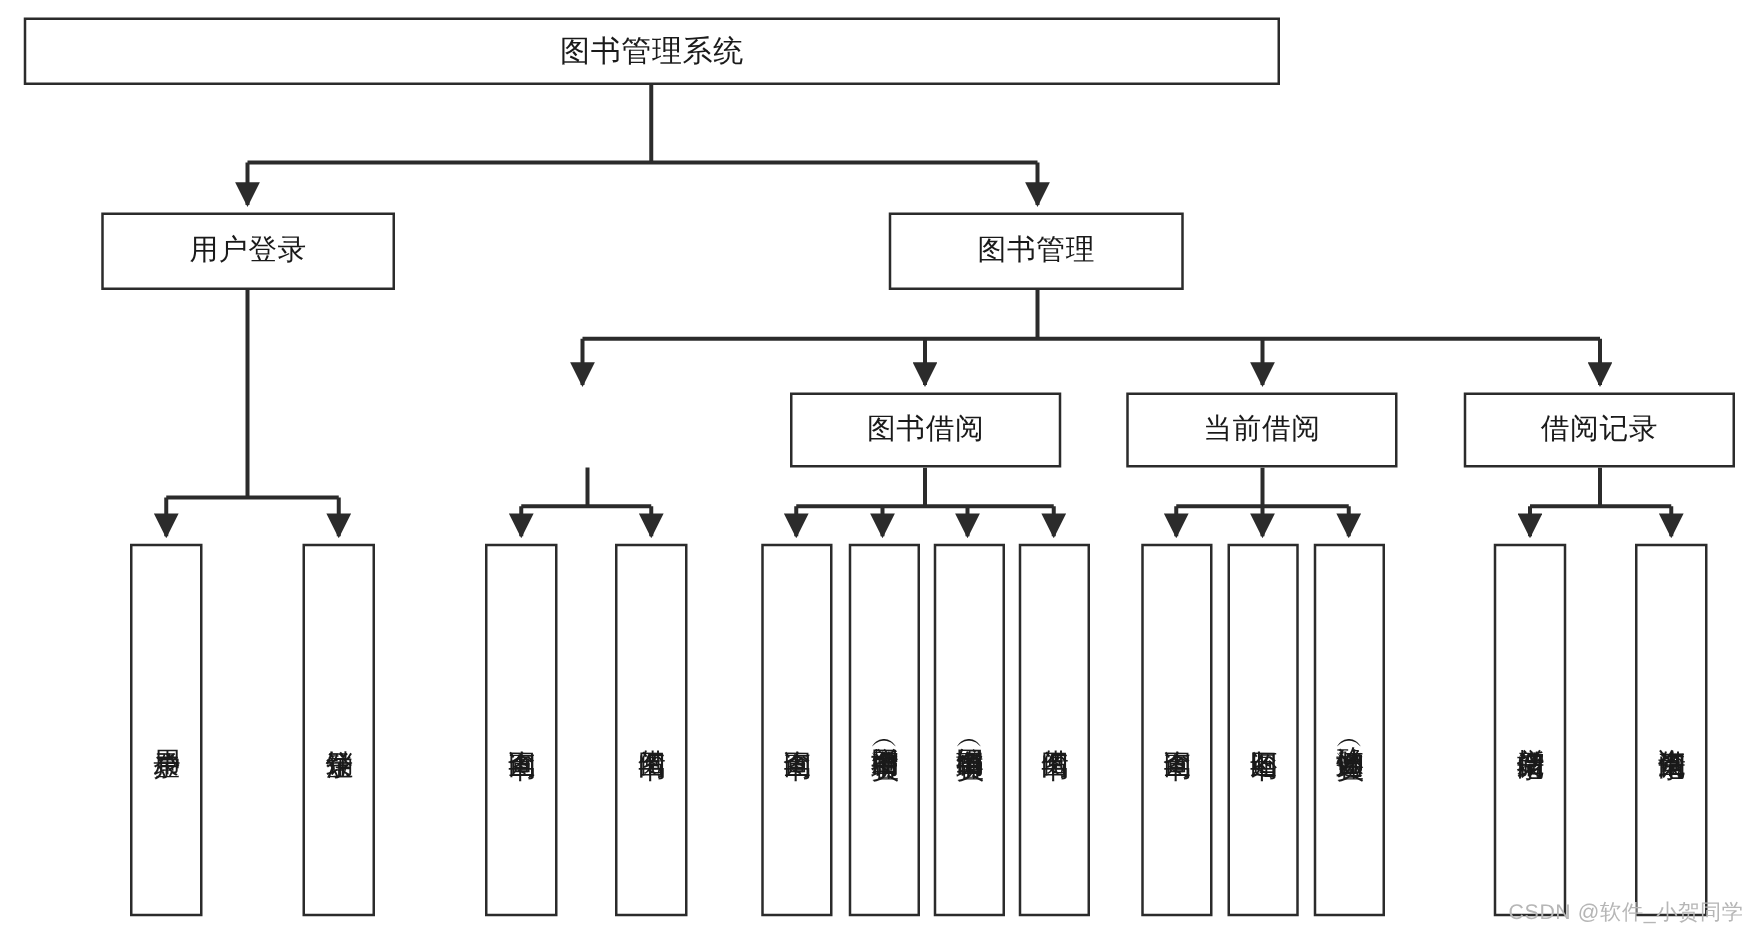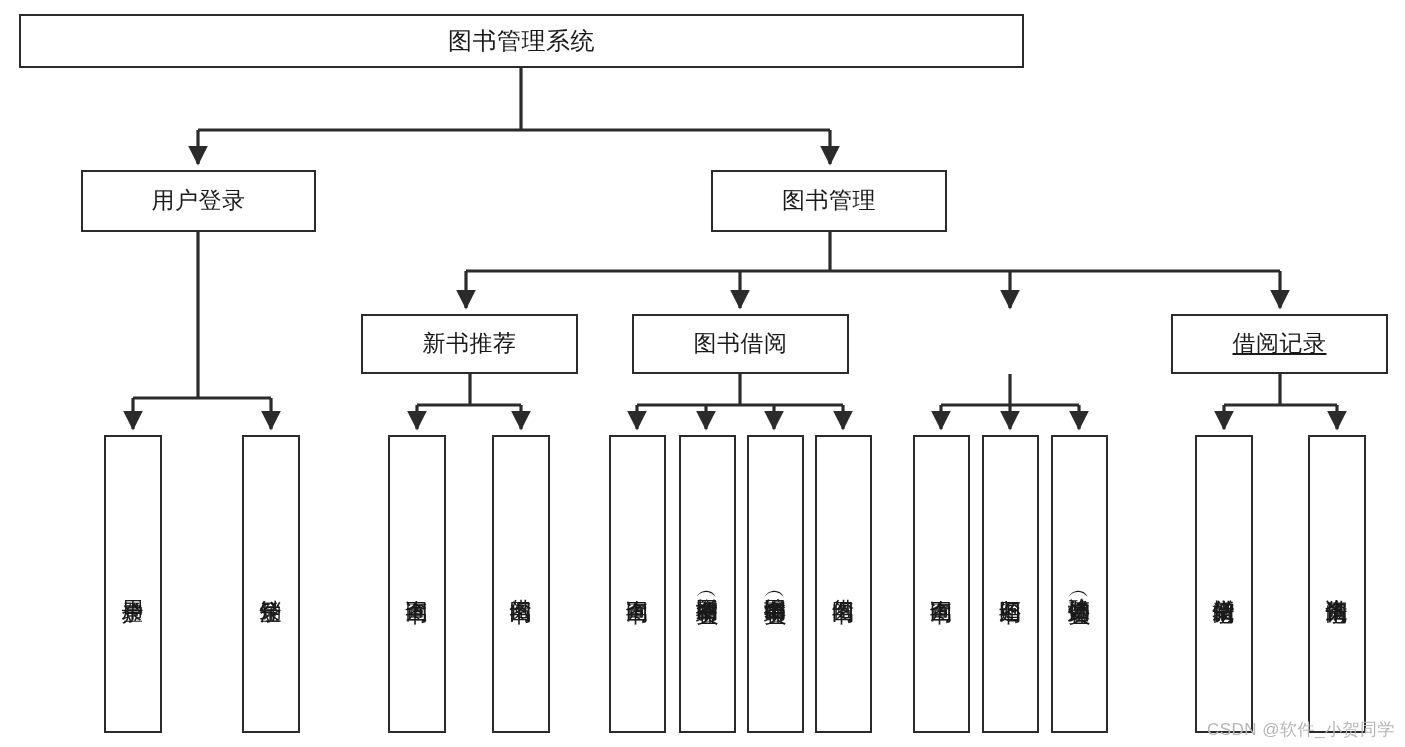--- a/index.html
+++ b/index.html
@@ -131,27 +131,27 @@
     <span>图书管理系统</span>
   </div>
 
   <div class="node node-h" style="left:81px; top:170px; width:235px; height:62px;">
     <span>用户登录</span>
   </div>
   <div class="node node-h" style="left:711px; top:170px; width:236px; height:62px;">
     <span>图书管理</span>
   </div>
 
-  <div class="node node-h" style="left:361px; top:314px; width:217px; height:60px;">
-    <span>新书推荐</span>
-  </div>
   <div class="node node-h" style="left:632px; top:314px; width:217px; height:60px;text-align:right;">
     <span>图书借阅</span>
   </div>
-  <div class="node node-h" style="left:1171px; top:314px; width:217px; height:60px;text-decoration:underline;">
+  <div class="node node-h" style="left:901px; top:314px; width:217px; height:60px;">
+    <span>当前借阅</span>
+  </div>
+  <div class="node node-h" style="left:1171px; top:314px; width:217px; height:60px;">
     <span>借阅记录</span>
   </div>
 
   <div class="node node-v" style="left:104px; top:435px; width:58px; height:298px;">
     <span>用户登录</span>
   </div>
   <div class="node node-v" style="left:242px; top:435px; width:58px; height:298px;">
     <span>注销登录</span>
   </div>
 

